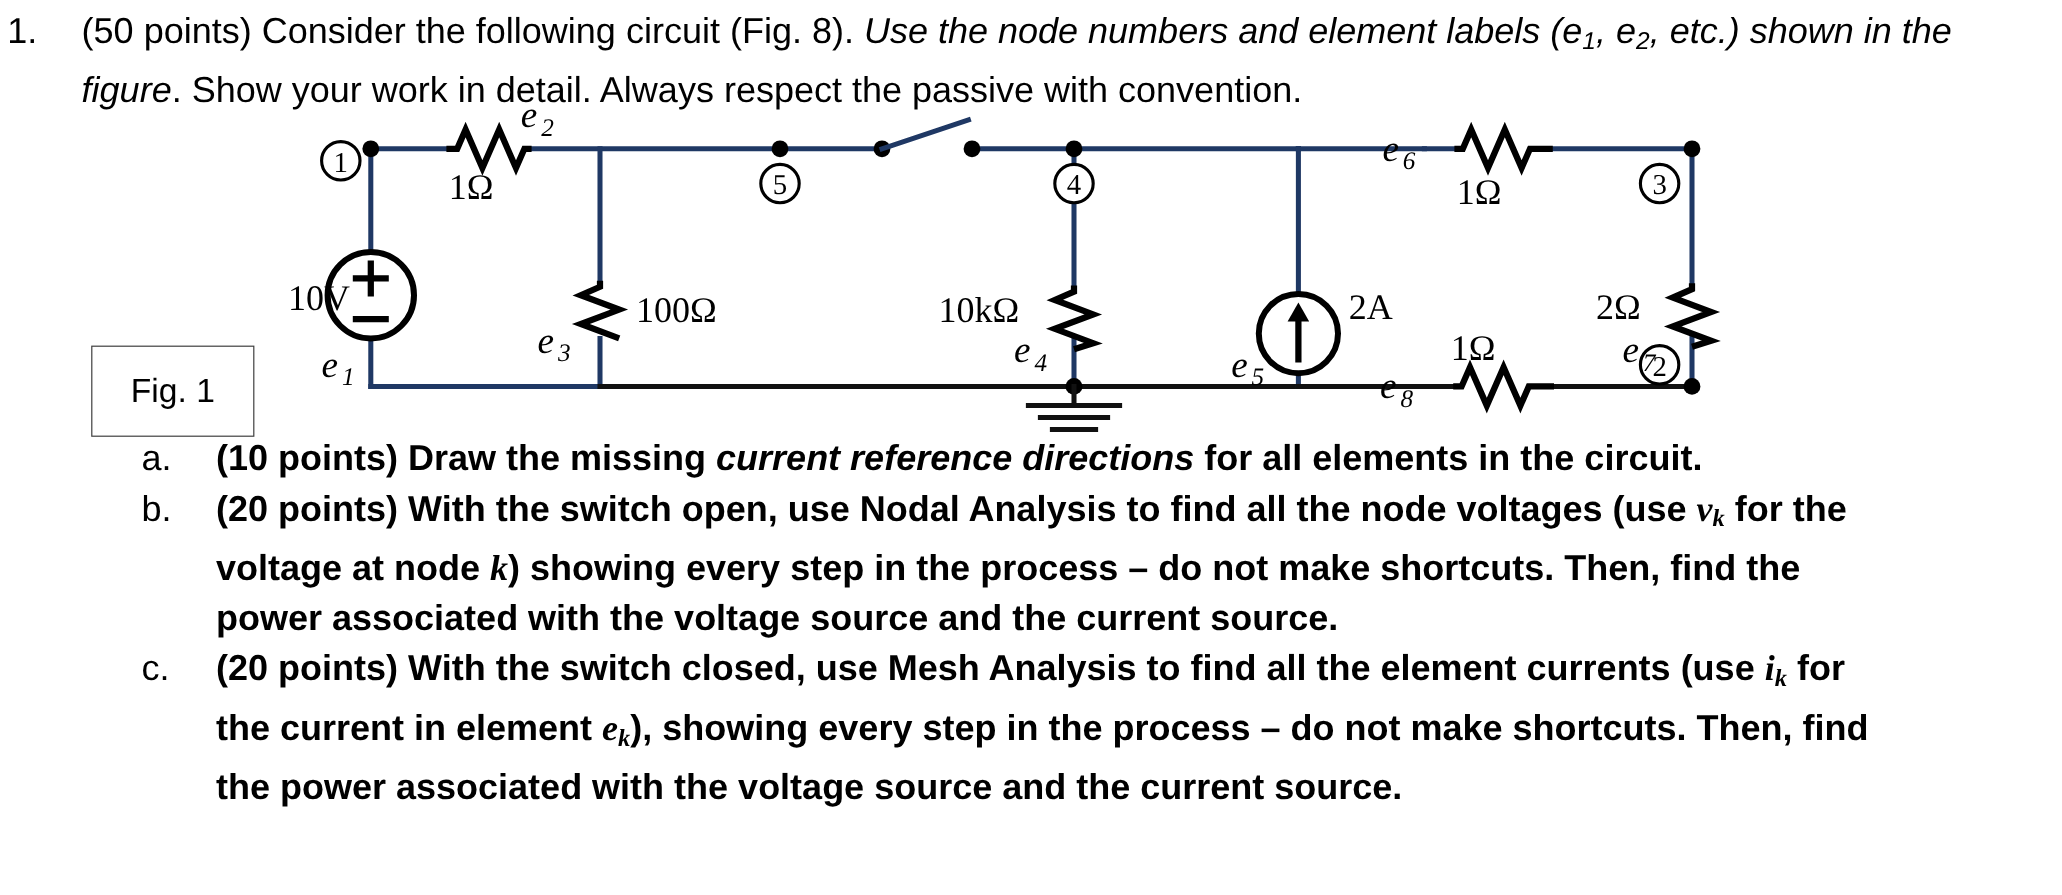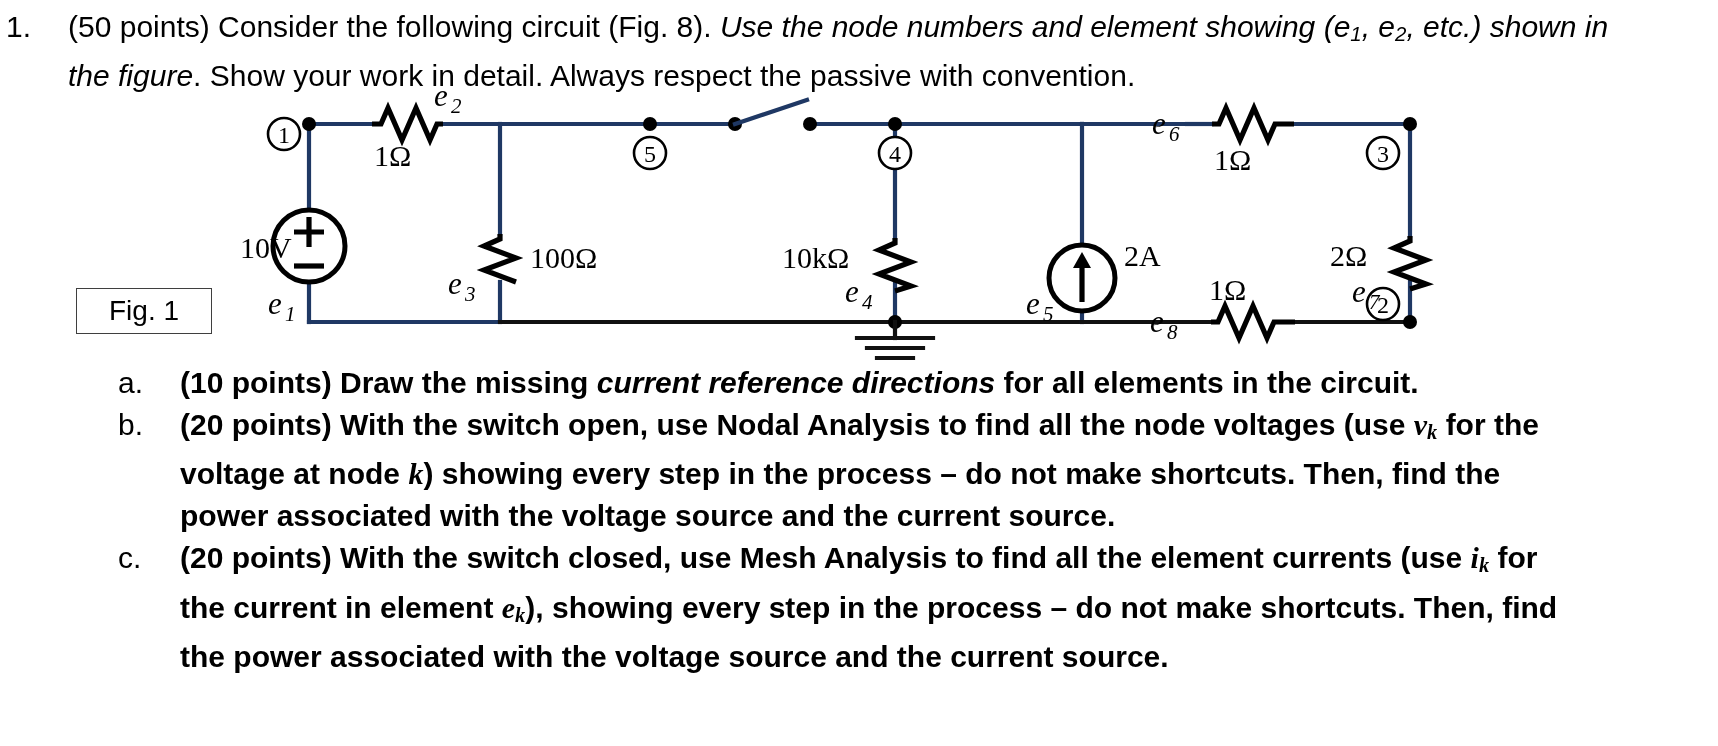--- a/index.html
+++ b/index.html
@@ -49,21 +49,21 @@
     line-height: 42px;
   }
   .item { display: flex; align-items: flex-start; margin-bottom: 0px; }
   .item-mark { width: 62px; flex: 0 0 62px; }
   .item-text { flex: 1 1 auto; font-weight: bold; }
 
   
   .figbox {
     position: absolute;
     left: 76px; top: 288px;
-    width: 136px; height: 46px;
+    width: 136px; height: 76px;
     border: 1.6px solid #3f3f3f;
     background: #fff;
     display: flex; align-items: center; justify-content: center;
     font-size: 28px;
     box-sizing: border-box;
   }
 
   
   .circuit {
     position: absolute;
@@ -73,21 +73,21 @@
   .circuit svg { display:block; }
 </style>
 </head>
 <body>
 
 <div class="page">
 
   <div class="prob">
     <div class="prob-num">1.</div>
     <div class="prob-body">
-      <span>(50 points) Consider the following circuit (Fig. 8). </span><span class="it">Use the node numbers and element showing (e</span><span class="it sub">1</span><span class="it">, e</span><span class="it sub">2</span><span class="it">,</span>
+      <span>(50 points) Consider the following circuit (Fig. 8). </span><span class="it">Use the node numbers and element labels (e</span><span class="it sub">1</span><span class="it">, e</span><span class="it sub">2</span><span class="it">,</span>
       <span class="it">etc.) shown in the figure</span><span>. Show your work in detail. Always respect the passive with convention.</span>
     </div>
   </div>
 
   <div class="circuit">
     <svg width="1718" height="280" viewBox="0 0 1718 280" xmlns="http://www.w3.org/2000/svg">
       <defs>
         <style>
           .w  { stroke:#1f3864; stroke-width:4.2; fill:none; stroke-linecap:square; }
           .wk { stroke:#111111; stroke-width:4.2; fill:none; stroke-linecap:square; }

